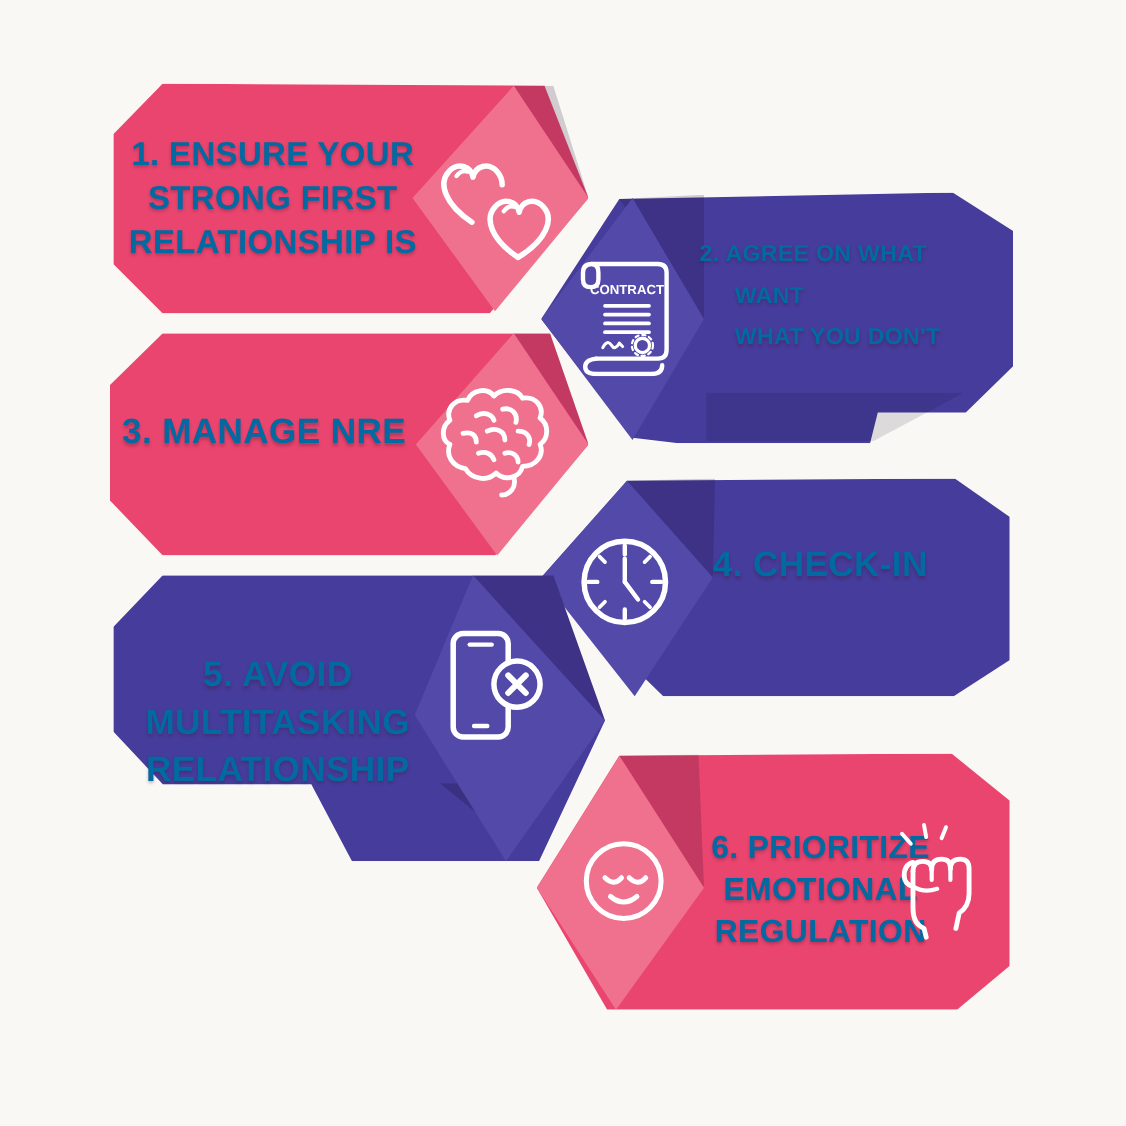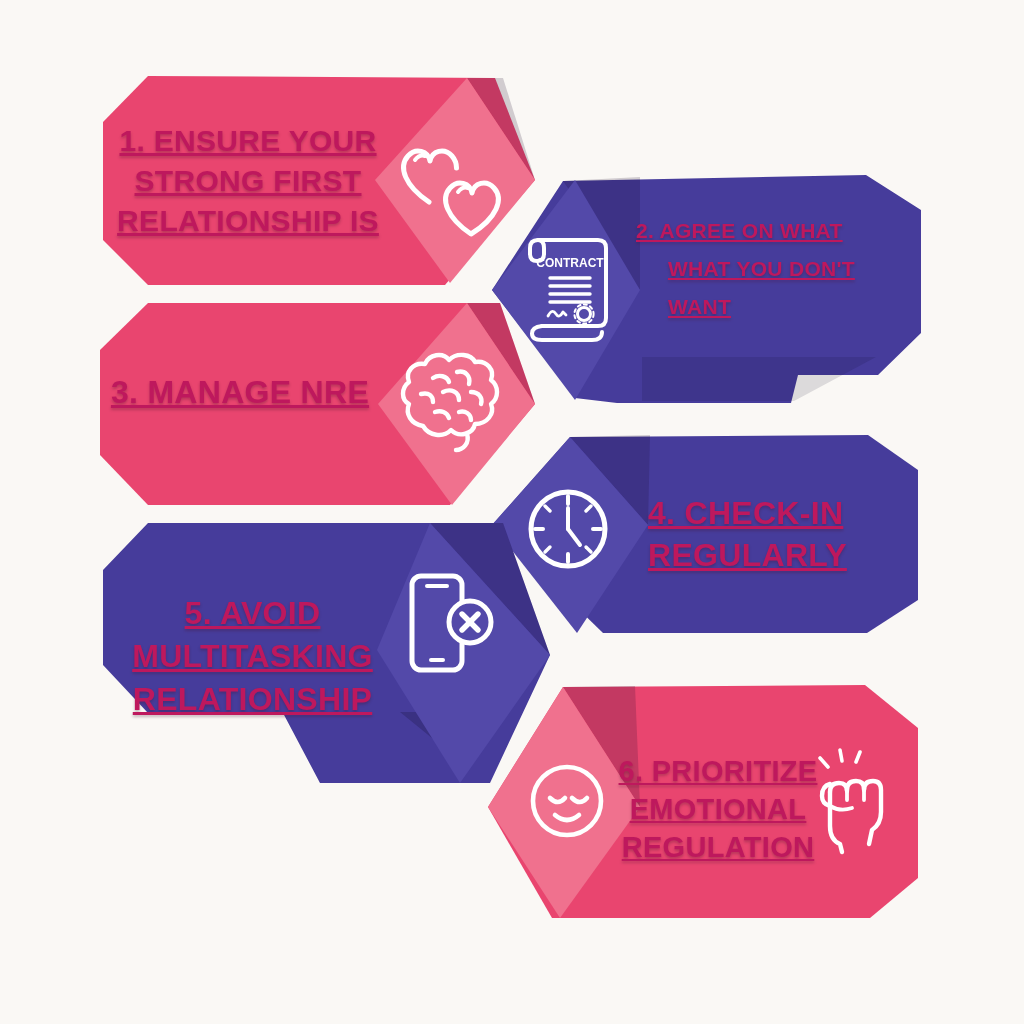--- a/index.html
+++ b/index.html
@@ -12,24 +12,23 @@
   .banner{position:absolute;}
   .layer{position:absolute;inset:0;}
   .body.pink{background:#E9456F;}
   .body.purple{background:#463C9B;}
   .diamond.pink{background:#F0718E;}
   .diamond.purple{background:#5349A9;}
   .facet{background:rgba(20,5,40,.18);}
   .band{background:rgba(10,5,30,.12);}
   .notch{background:rgba(10,5,30,.20);}
   .step-text{
-    position:absolute;color:#be185d;font-weight:bold;
+    position:absolute;color:#0369a1;font-weight:bold;
     text-shadow:0 2px 3px rgba(70,15,40,.30);
     letter-spacing:.3px;
-    text-decoration:underline;
   }
   .step-text .ln{white-space:nowrap;}
   .center{text-align:center;}
   .leftal{text-align:left;}
   .indent{padding-left:32px;}
   .icon{position:absolute;}
   .icon svg{display:block;}
   
   .b1{left:103px;top:76px;width:432px;height:209px;}
   .b1 .body{clip-path:polygon(45px 0,392px 2px,432px 104px,342px 209px,45px 209px,0 164px,0 46px);}
@@ -61,21 +60,21 @@
   .b6{left:488px;top:685px;width:430px;height:233px;}
   .b6 .body{clip-path:polygon(0 122px,75px 2px,377px 0,430px 43px,430px 193px,382px 233px,64px 233px);}
   .b6 .diamond{clip-path:polygon(0 122px,75px 2px,152px 122px,72px 233px);}
   .b6 .facet{clip-path:polygon(75px 2px,147px 1px,152px 122px);}
   
   .t1{left:95px;top:121px;width:306px;font-size:30px;line-height:40px;}
   .t2{left:636px;top:212px;width:292px;font-size:21px;line-height:38px;}
   .t3{left:105px;top:372px;width:270px;font-size:32px;line-height:40px;}
   .t4{left:648px;top:492px;width:300px;font-size:32px;line-height:42px;}
   .t5{left:130px;top:592px;width:245px;font-size:32px;line-height:43px;}
-  .t6{left:598px;top:752px;width:240px;font-size:29px;line-height:38px;}
+  .t6{left:626px;top:752px;width:240px;font-size:29px;line-height:38px;}
   
   .i-hearts{left:385px;top:128px;}
   .i-contract{left:518px;top:230px;}
   .i-brain{left:393px;top:350px;}
   .i-clock{left:525px;top:486px;}
   .i-phone{left:396px;top:570px;}
   .i-face{left:528px;top:762px;}
   .i-fist{left:806px;top:744px;}
   
   .footer{position:absolute;left:0;top:930px;width:1024px;height:90px;}
@@ -105,22 +104,22 @@
   </div>
 
   <div class="banner b2">
     <div class="layer body purple"></div>
     <div class="layer band"></div>
     <div class="layer facet"></div>
     <div class="layer diamond purple"></div>
   </div>
   <div class="step-text leftal t2">
     <div class="ln">2. AGREE ON WHAT</div>
+    <div class="ln indent">WANT</div>
     <div class="ln indent">WHAT YOU DON'T</div>
-    <div class="ln indent">WANT</div>
   </div>
   <div class="icon i-contract">
     <svg width="100" height="112" viewBox="0 0 100 112" fill="none" stroke="#fff" stroke-width="4" stroke-linecap="round" stroke-linejoin="round">
       <path d="M20 10 H80 Q88 10 88 18 V88 Q88 96 80 96 H24"></path>
       <path d="M20 10 Q12 10 12 18 V24 Q12 31 19 31 Q26 31 26 24 V18 Q26 10 20 10 Z"></path>
       <path d="M24 96 Q14 97 14 103.5 Q14 110 24 110 H74 Q84 110 84 102"></path>
       <text x="52" y="37" fill="#fff" stroke="none" font-size="12" font-weight="bold" text-anchor="middle" font-family="Liberation Sans, sans-serif">CONTRACT</text>
       <path d="M32 48 H72" stroke-width="3.4"></path>
       <path d="M32 56 H72" stroke-width="3.4"></path>
       <path d="M32 64 H72" stroke-width="3.4"></path>
@@ -153,21 +152,20 @@
     </svg>
   </div>
 
   <div class="banner b4">
     <div class="layer body purple"></div>
     <div class="layer facet"></div>
     <div class="layer diamond purple"></div>
   </div>
   <div class="step-text leftal t4">
     <div class="ln">4. CHECK-IN</div>
-    <div class="ln">REGULARLY</div>
   </div>
   <div class="icon i-clock">
     <svg width="86" height="86" viewBox="0 0 86 86" fill="none" stroke="#fff" stroke-width="5" stroke-linecap="round">
       <circle cx="43" cy="43" r="37"></circle>
       <path d="M43 10 v8" stroke-width="4"></path>
       <path d="M43 68 v8" stroke-width="4"></path>
       <path d="M10 43 h8" stroke-width="4"></path>
       <path d="M68 43 h8" stroke-width="4"></path>
       <path d="M20 20 l5 5" stroke-width="3.4"></path>
       <path d="M66 20 l-5 5" stroke-width="3.4"></path>

